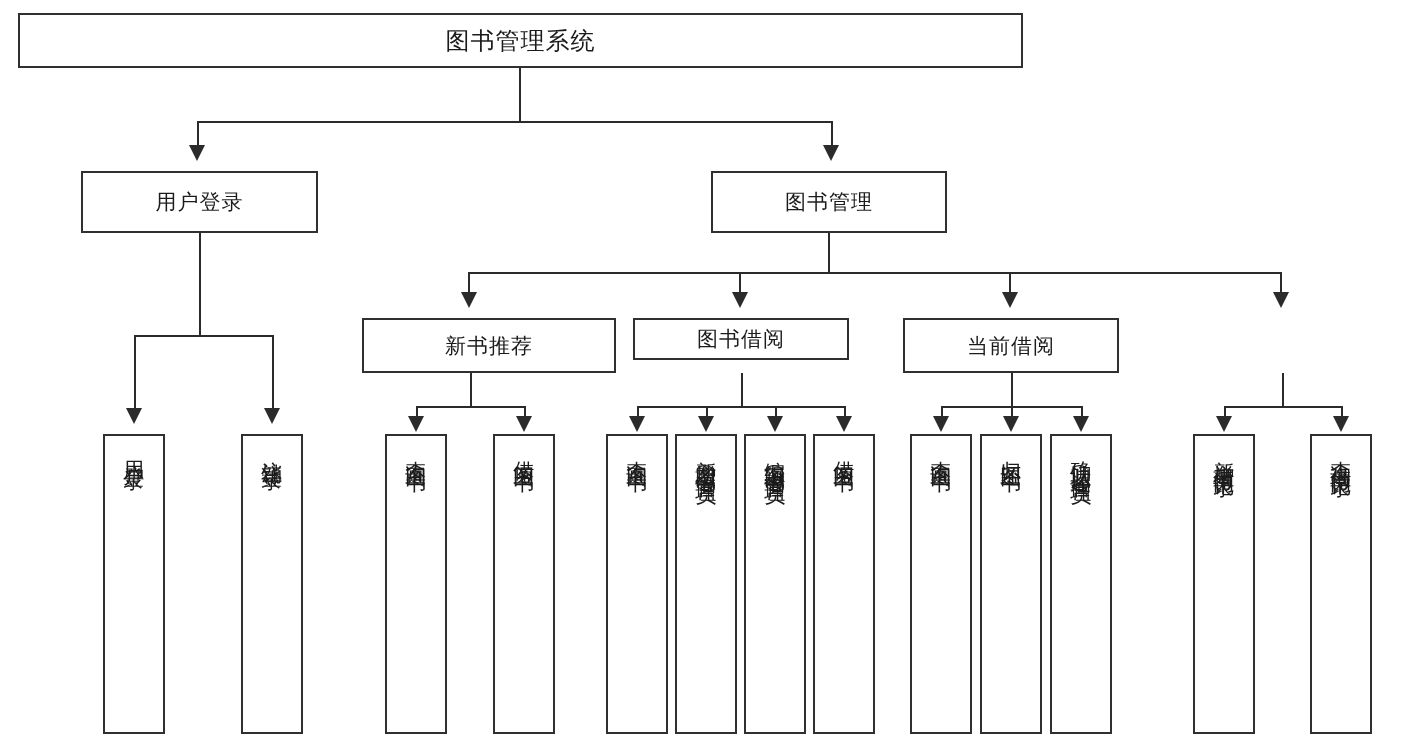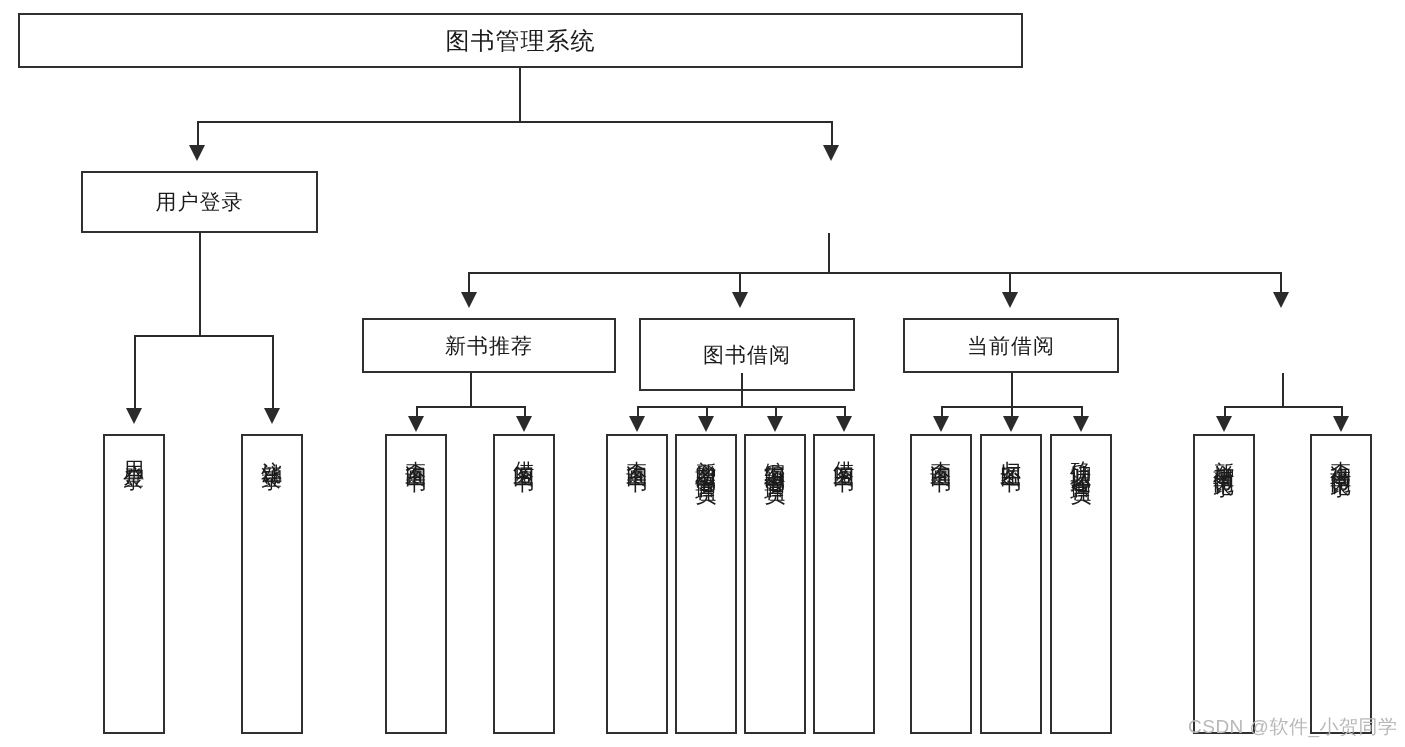--- a/index.html
+++ b/index.html
@@ -87,20 +87,23 @@
   <div class="vline" style="left:519px; top:68px; height:53px;"></div>
 
   <div class="hline" style="left:197px; top:121px; width:634px;"></div>
   <div class="vline" style="left:197px; top:121px; height:26px;"></div>
   <div class="vline" style="left:831px; top:121px; height:26px;"></div>
   <div class="arrow" style="left:189px; top:145px;"></div>
   <div class="arrow" style="left:823px; top:145px;"></div>
 
   <div class="node horiz" style="left:81px; top:171px; width:237px; height:62px;">
     <span>用户登录</span>
+  </div>
+  <div class="node horiz" style="left:711px; top:171px; width:236px; height:62px;">
+    <span>图书管理</span>
   </div>
 
   <div class="vline" style="left:199px; top:233px; height:102px;"></div>
   <div class="hline" style="left:134px; top:335px; width:139px;"></div>
   <div class="vline" style="left:134px; top:335px; height:75px;"></div>
   <div class="vline" style="left:272px; top:335px; height:75px;"></div>
   <div class="arrow" style="left:126px; top:408px;"></div>
   <div class="arrow" style="left:264px; top:408px;"></div>
 
   <div class="vline" style="left:828px; top:233px; height:39px;"></div>
@@ -110,21 +113,21 @@
   <div class="vline" style="left:1009px; top:272px; height:22px;"></div>
   <div class="vline" style="left:1280px; top:272px; height:22px;"></div>
   <div class="arrow" style="left:461px; top:292px;"></div>
   <div class="arrow" style="left:732px; top:292px;"></div>
   <div class="arrow" style="left:1002px; top:292px;"></div>
   <div class="arrow" style="left:1273px; top:292px;"></div>
 
   <div class="node horiz" style="left:362px; top:318px; width:254px; height:55px;">
     <span>新书推荐</span>
   </div>
-  <div class="node horiz" style="left:633px; top:318px; width:216px; height:73px;margin-left:6px;">
+  <div class="node horiz" style="left:633px; top:318px; width:216px; height:42px;">
     <span>图书借阅</span>
   </div>
   <div class="node horiz" style="left:903px; top:318px; width:216px; height:55px;">
     <span>当前借阅</span>
   </div>
 
   <div class="vline" style="left:470px; top:373px; width:0; height:33px;"></div>
   <div class="hline" style="left:416px; top:406px; width:108px;"></div>
   <div class="vline" style="left:416px; top:406px; height:12px;"></div>
   <div class="vline" style="left:524px; top:406px; height:12px;"></div>
@@ -195,15 +198,14 @@
     <span class="vlabel">确认归还（管理员）</span>
   </div>
 
   <div class="node vert" style="left:1193px; top:434px; width:62px; height:300px;">
     <span class="vlabel">新增借阅记录</span>
   </div>
   <div class="node vert" style="left:1310px; top:434px; width:62px; height:300px;">
     <span class="vlabel">查询借阅记录</span>
   </div>
 
-  <div class="watermark" style="left:1188px; top:714px;">CSDN @软件_小贺同学</div>
 
 </div>
 
 </body></html>

